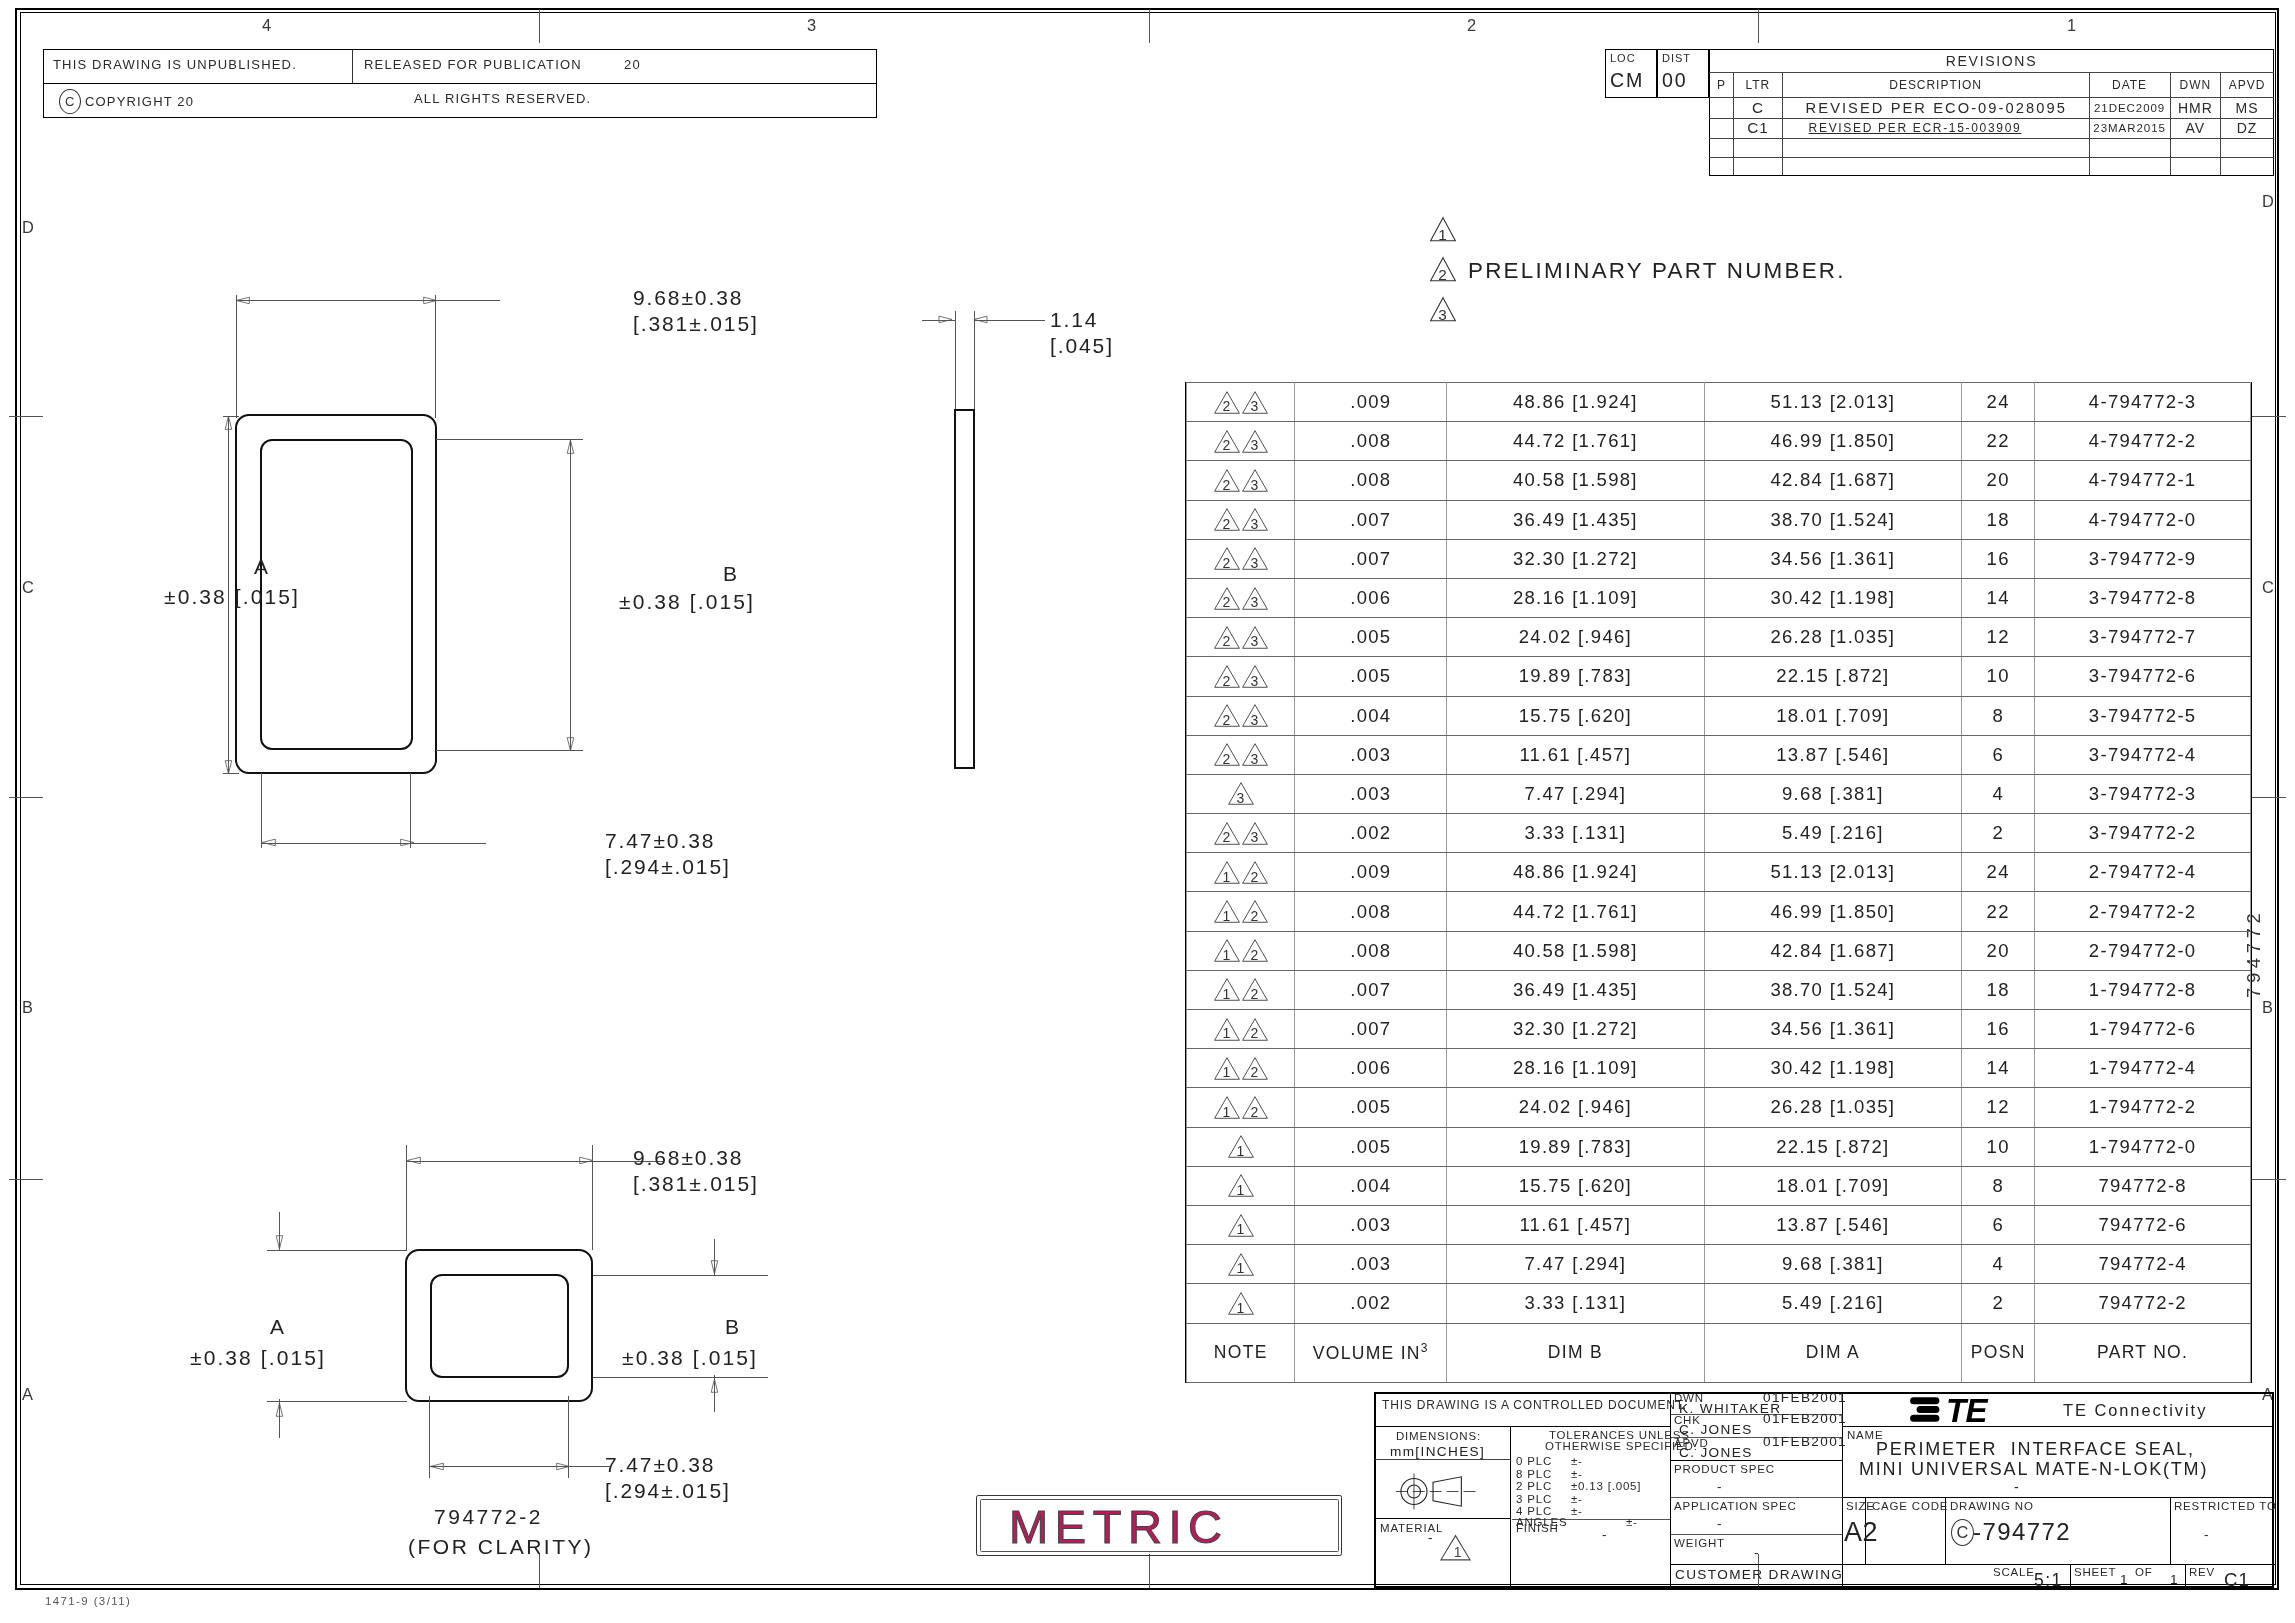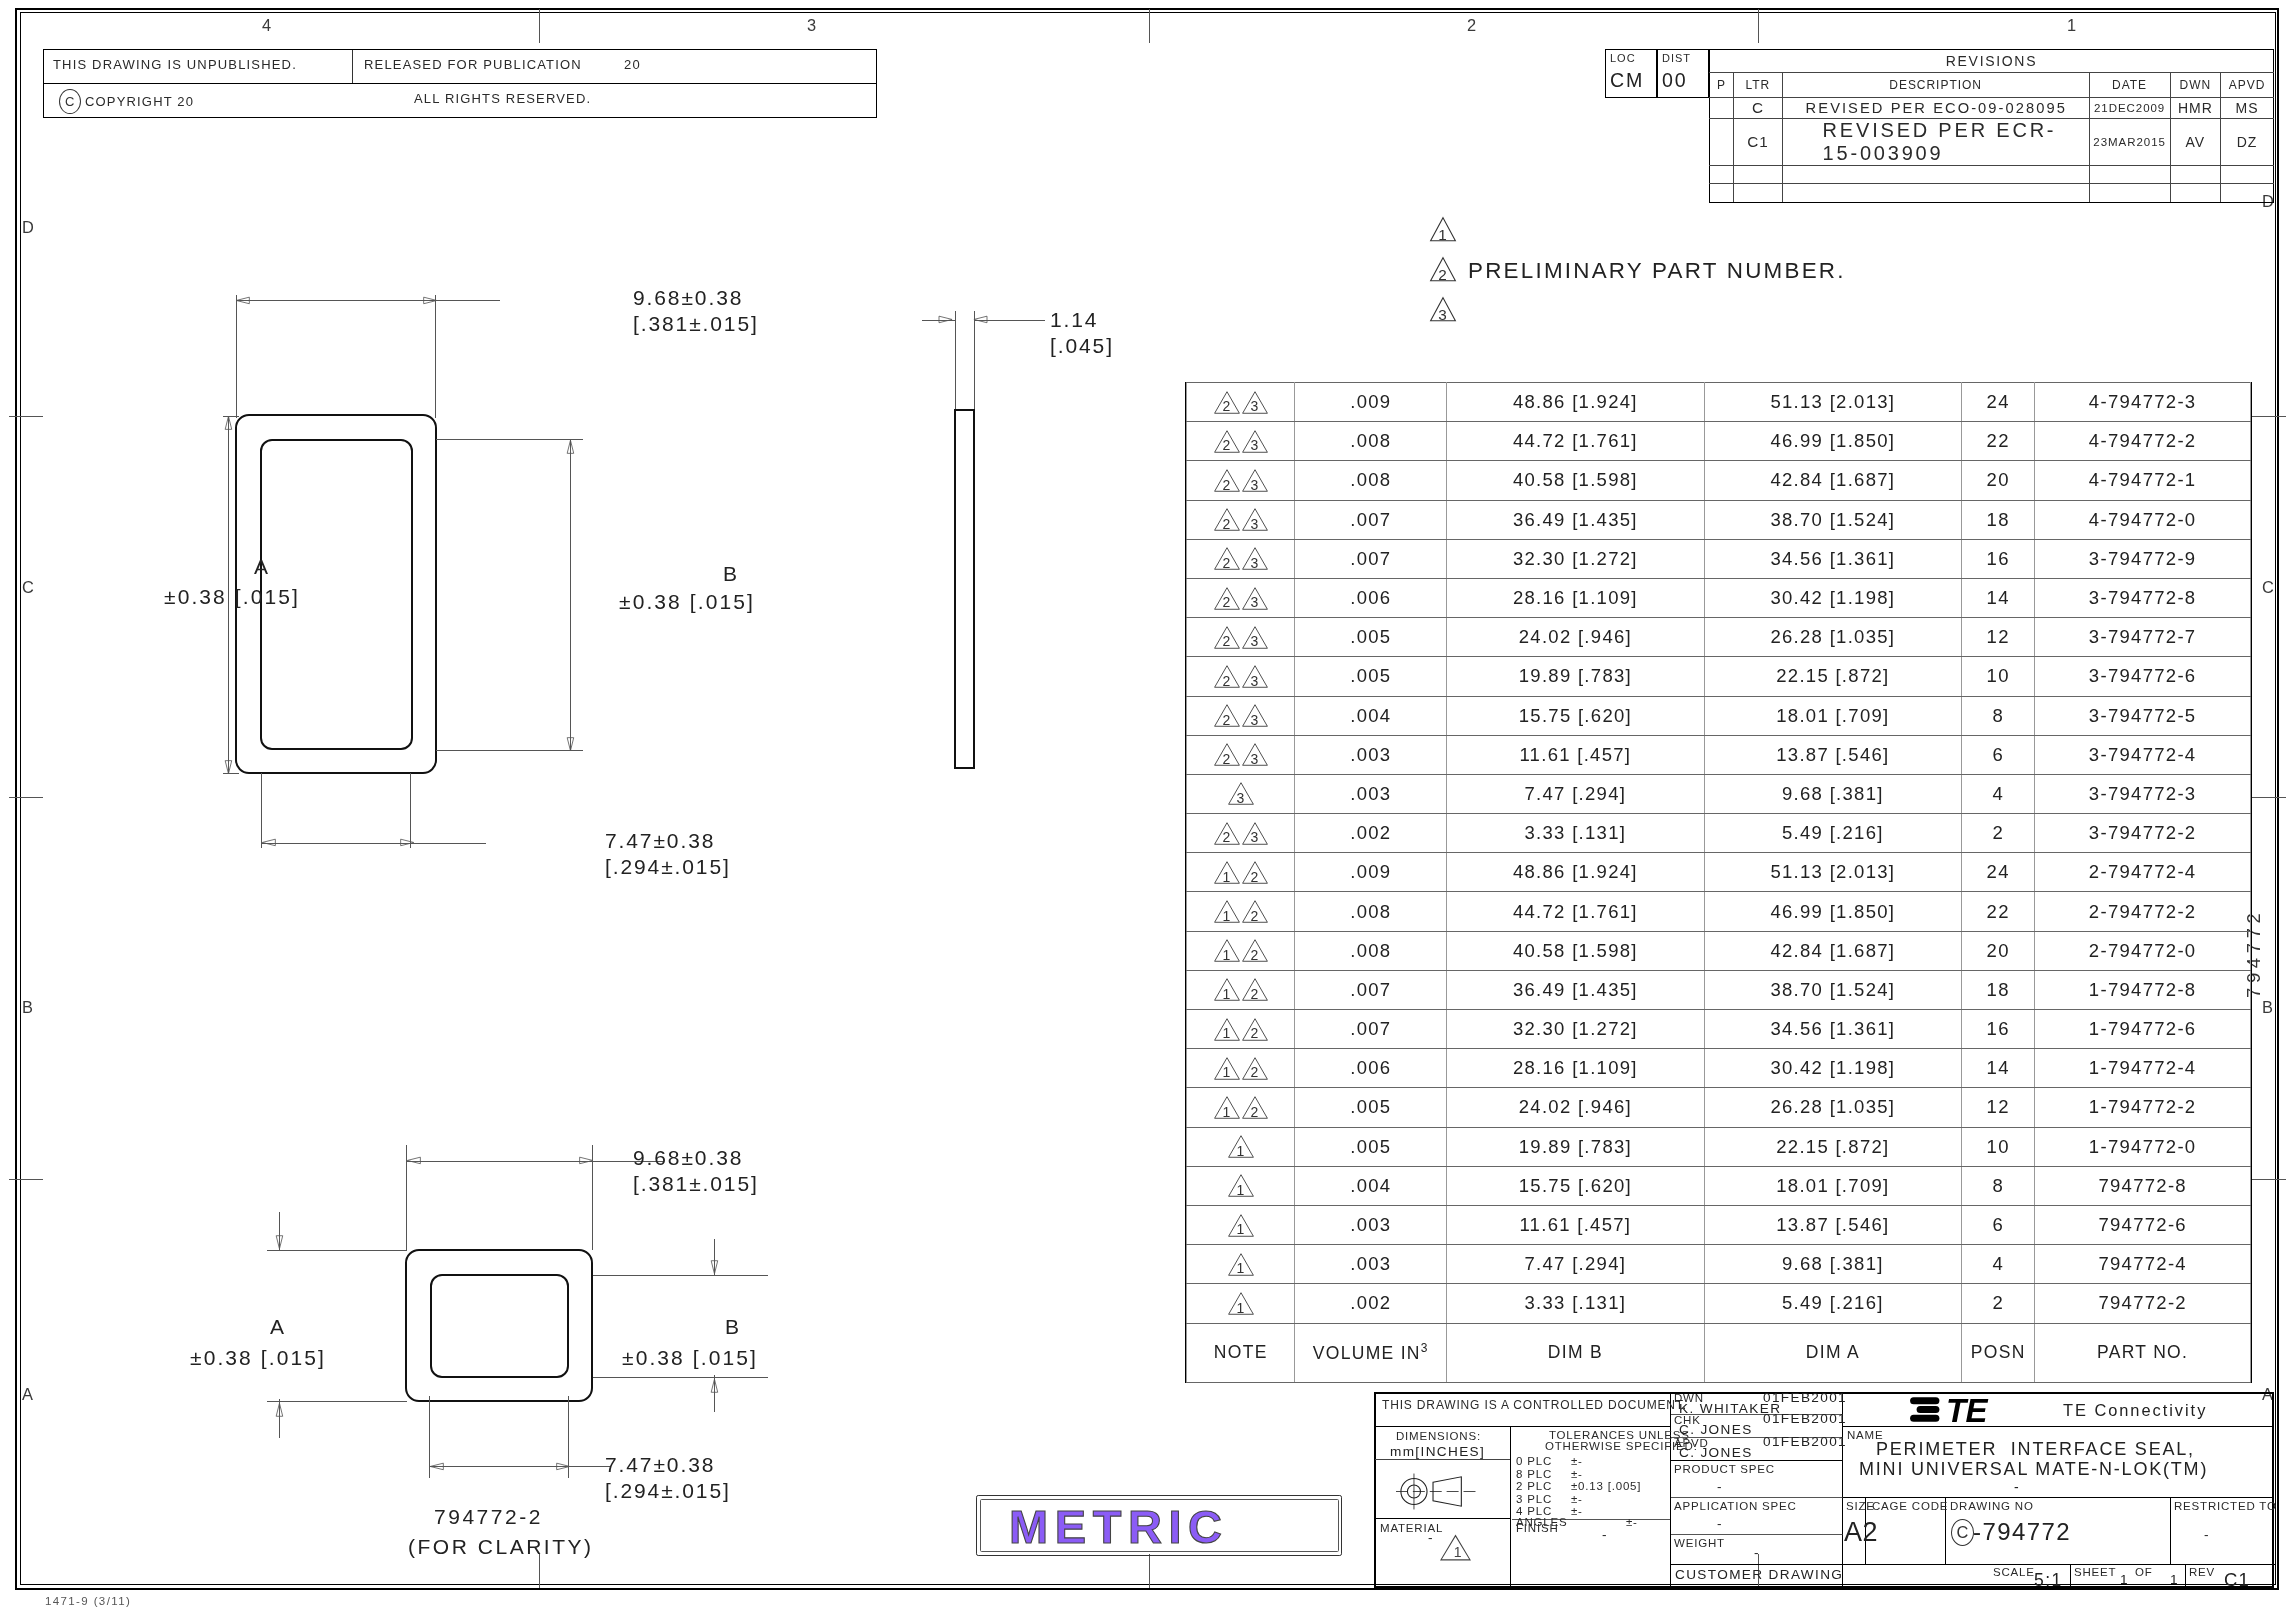--- a/index.html
+++ b/index.html
@@ -38,22 +38,22 @@
   
   .dimtext{font-size:21px;letter-spacing:.09em;color:#222;line-height:1.25;white-space:pre;}
   .partshape{border:2.7px solid #111;border-radius:14px;box-sizing:border-box;}
   .partshape-in{border:2.2px solid #111;border-radius:12px;box-sizing:border-box;}
   .tb-lbl{font-size:11.5px;letter-spacing:.07em;color:#2a2a2a;}
   .tb-val-s{font-size:13.6px;letter-spacing:.1em;color:#222;}
   #te-logo-text{font-size:33px;font-weight:bold;font-style:italic;letter-spacing:-.02em;color:#000;
                 font-family:"Liberation Sans",sans-serif;}
   #metric-badge{border:1.6px solid #333;border-radius:2.2px;box-sizing:border-box;}
   #metric-badge-inner{border:1.1px solid #555;border-radius:1.6px;box-sizing:border-box;}
-  .metric-word{font-size:47px;font-weight:bold;letter-spacing:.14em;
-               color:#8b5cf6;-webkit-text-stroke:1.1px #444;text-stroke:1.1px #444;}
+  .metric-word{font-size:47px;font-weight:normal;letter-spacing:.14em;
+               color:#be185d;-webkit-text-stroke:1.1px #444;text-stroke:1.1px #444;}
   .rot90{transform:rotate(-90deg);transform-origin:left top;}
 </style>
 </head>
 <body>
 
 <div class="abs boxline" id="sheet-border"></div>
 <div class="abs" id="sheet-border-inner" style="border:1.1px solid #000;"></div>
 
 <div class="abs vl-thin" style="left:539px;top:8.7px;height:34px;"></div>
 <div class="abs vl-thin" style="left:1149px;top:8.7px;height:34px;"></div>
@@ -127,21 +127,21 @@
       <td style="height:19.6px;border-left:1.6px solid #000;border-top:1.6px solid #000;"></td>
       <td style="border-left:1.1px solid #000;border-top:1.6px solid #000;font-size:15.3px;">C</td>
       <td style="border-top:1.6px solid #000;font-size:14.7px;text-align:left;padding-left:23px;letter-spacing:.14em;">REVISED PER ECO-09-028095</td>
       <td style="border-top:1.6px solid #000;font-size:11.5px;">21DEC2009</td>
       <td style="border-top:1.6px solid #000;font-size:14px;">HMR</td>
       <td style="border-right:1.6px solid #000;border-top:1.6px solid #000;font-size:14px;">MS</td>
     </tr>
     <tr>
       <td style="height:19.6px;border-left:1.6px solid #000;"></td>
       <td style="border-left:1.1px solid #000;font-size:15.3px;">C1</td>
-      <td style="font-size:20px;text-align:left;padding-left:40px;letter-spacing:.14em;">REVISED PER ECR-15-003909</td>
+      <td style="font-size:12px;text-align:left;padding-left:26px;letter-spacing:.14em;text-decoration:underline;">REVISED PER ECR-15-003909</td>
       <td style="font-size:11.5px;">23MAR2015</td>
       <td style="font-size:14px;">AV</td>
       <td style="border-right:1.6px solid #000;font-size:14px;">DZ</td>
     </tr>
     <tr>
       <td style="height:17.5px;border-left:1.6px solid #000;"></td>
       <td style="border-left:1.1px solid #000;"></td>
       <td></td>
       <td></td>
       <td></td>

